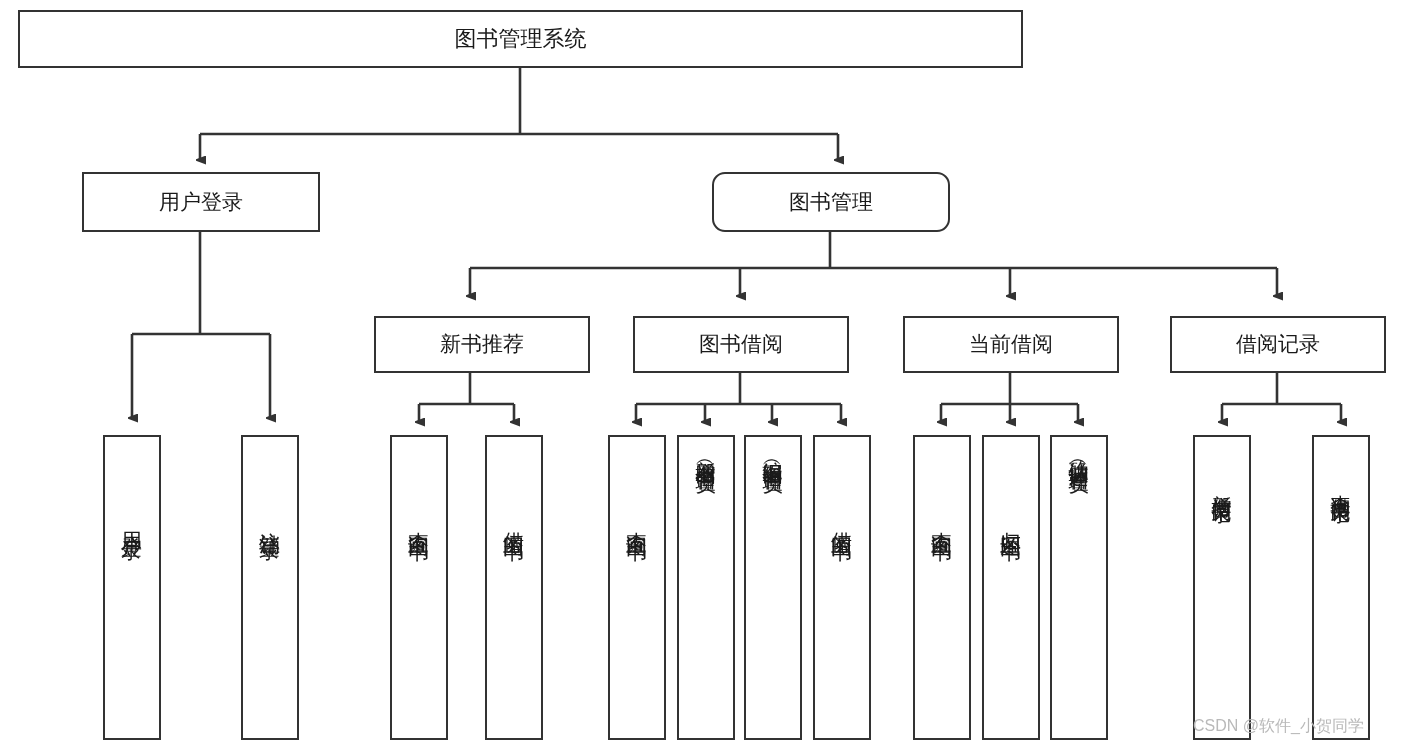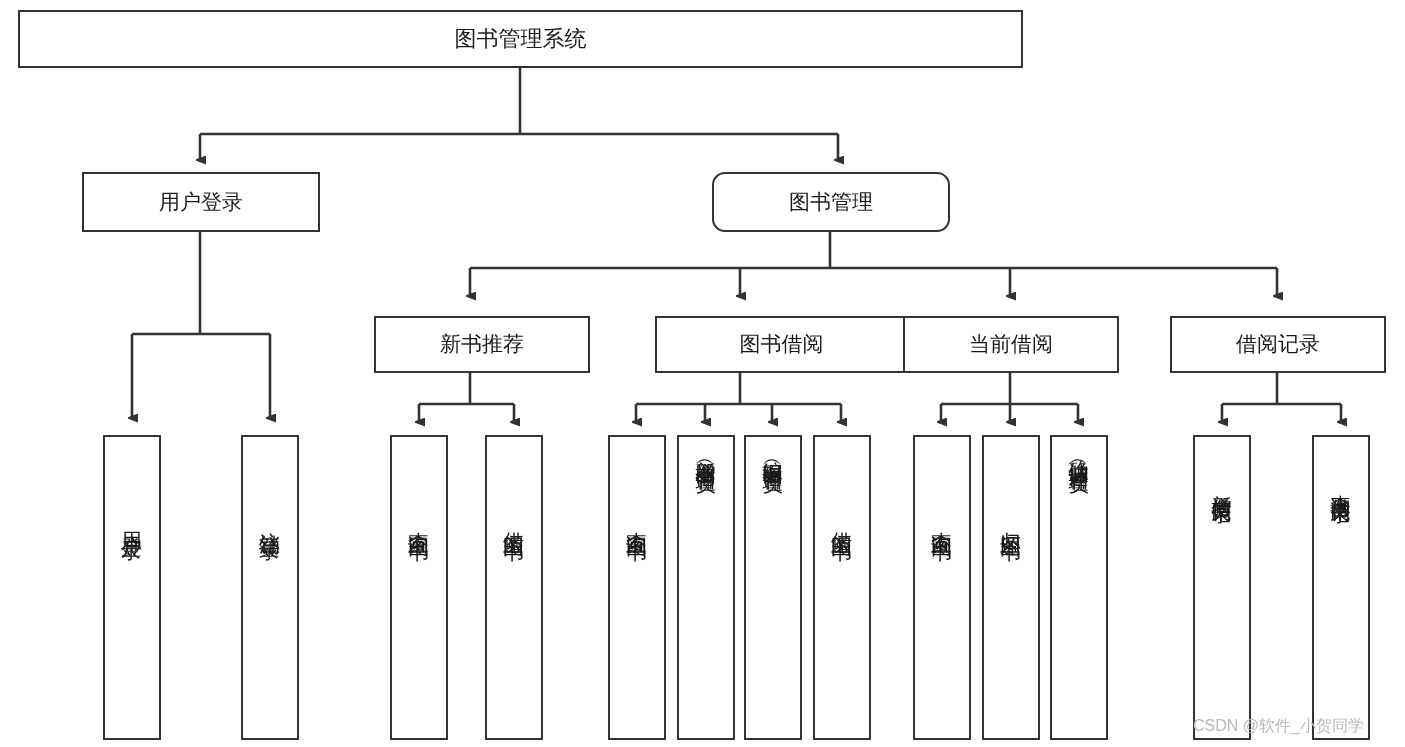--- a/index.html
+++ b/index.html
@@ -126,21 +126,21 @@
   </div>
 
   <div class="node h-node" style="left:712px;top:172px;width:238px;height:60px;border-radius:13px;">
     <span class="lbl">图书管理</span>
   </div>
 
   <div class="node h-node" style="left:362px;top:316px;width:216px;height:57px;margin-left:12px;">
     <span class="lbl">新书推荐</span>
   </div>
 
-  <div class="node h-node" style="left:655px;top:316px;width:253px;height:57px;font-family:Liberation Serif, serif;">
+  <div class="node h-node" style="left:633px;top:316px;width:216px;height:57px;font-family:Liberation Serif, serif;">
     <span class="lbl">图书借阅</span>
   </div>
 
   <div class="node h-node" style="left:1170px;top:316px;width:216px;height:57px;">
     <span class="lbl">借阅记录</span>
   </div>
 
   <div class="node h-node" style="left:903px;top:316px;width:216px;height:57px;">
     <span class="lbl">当前借阅</span>
   </div>

